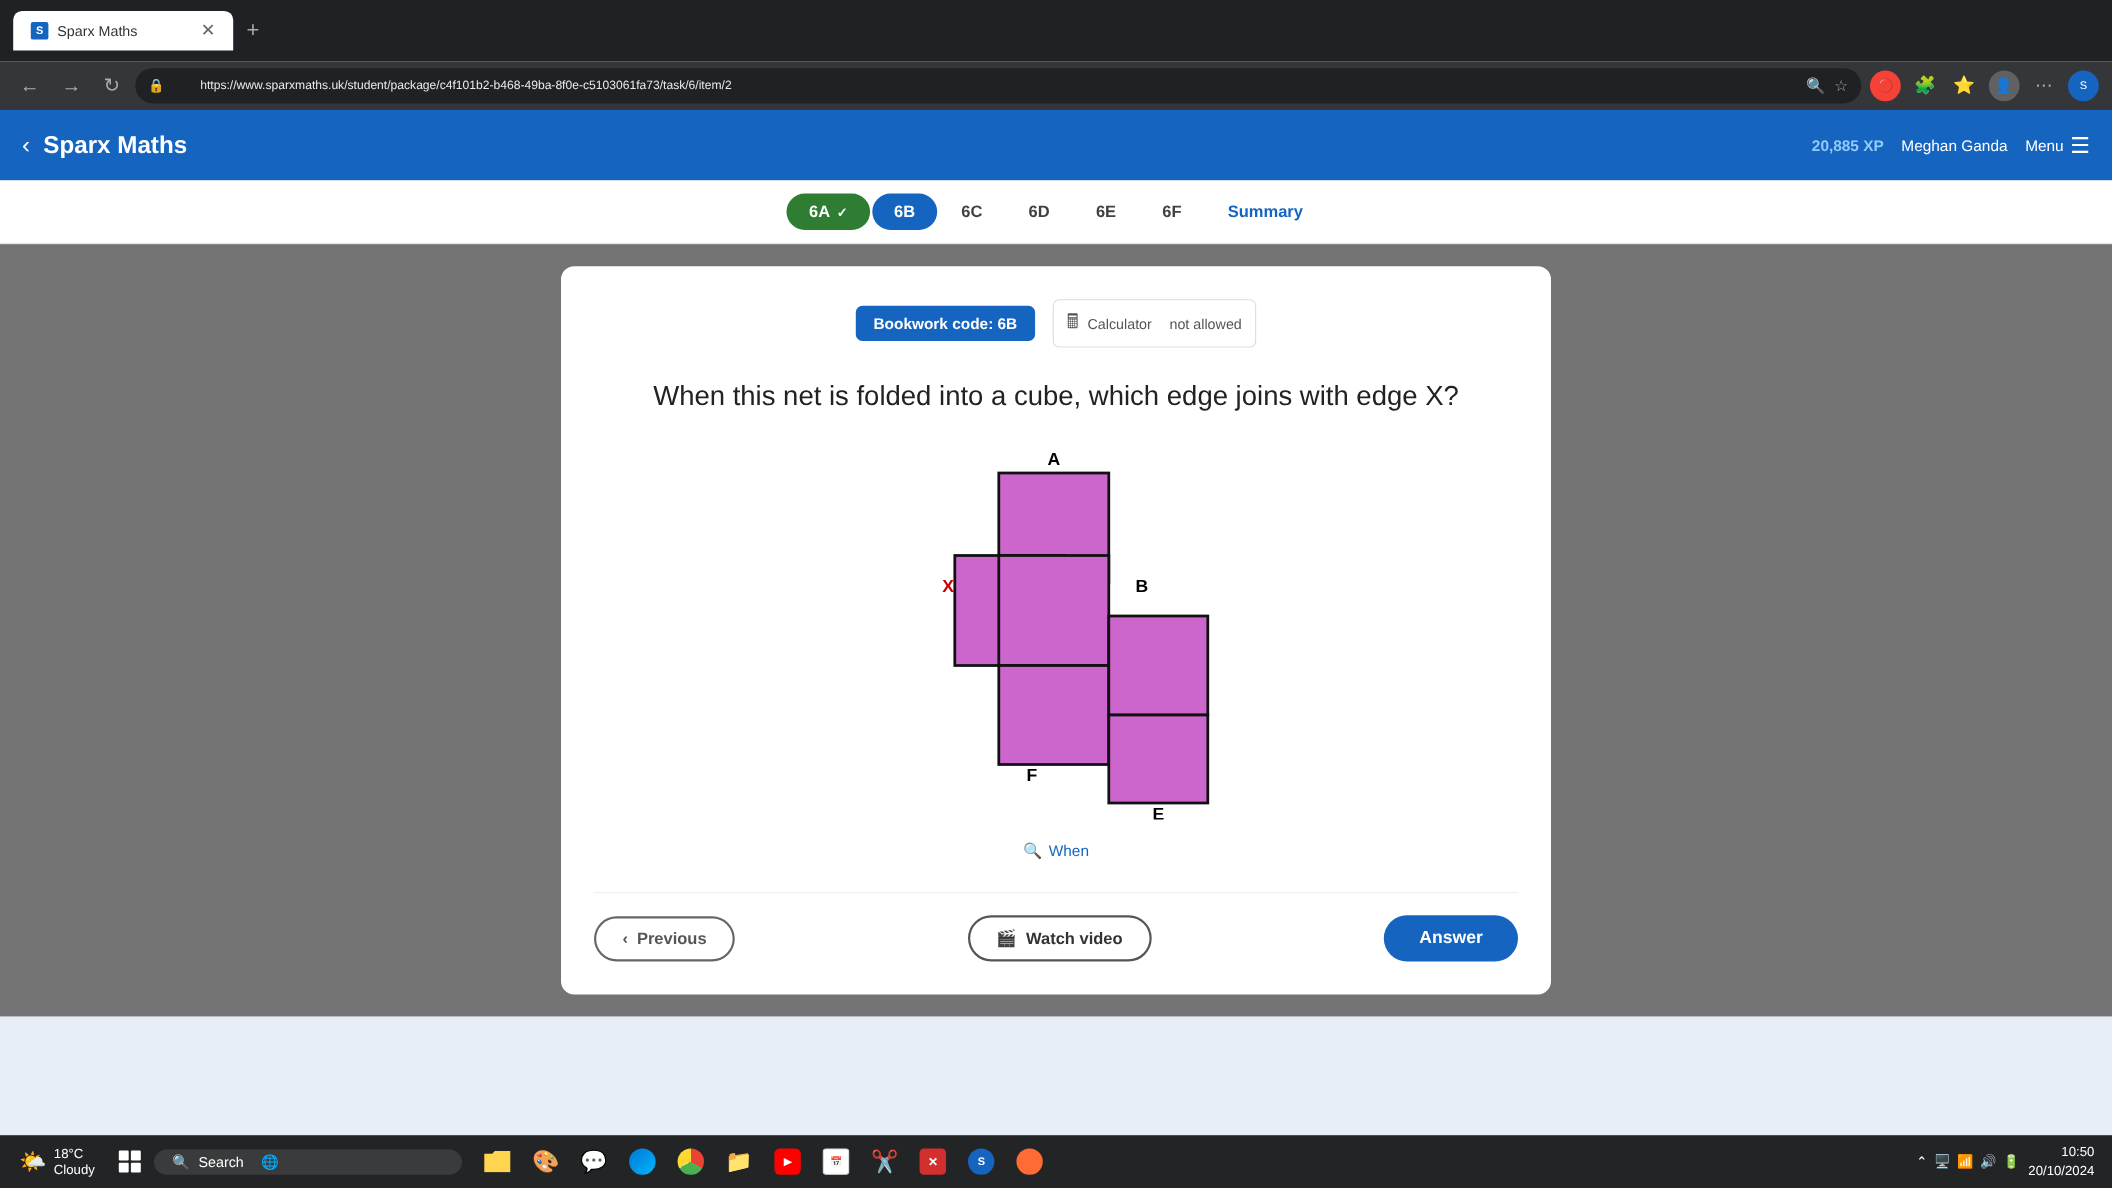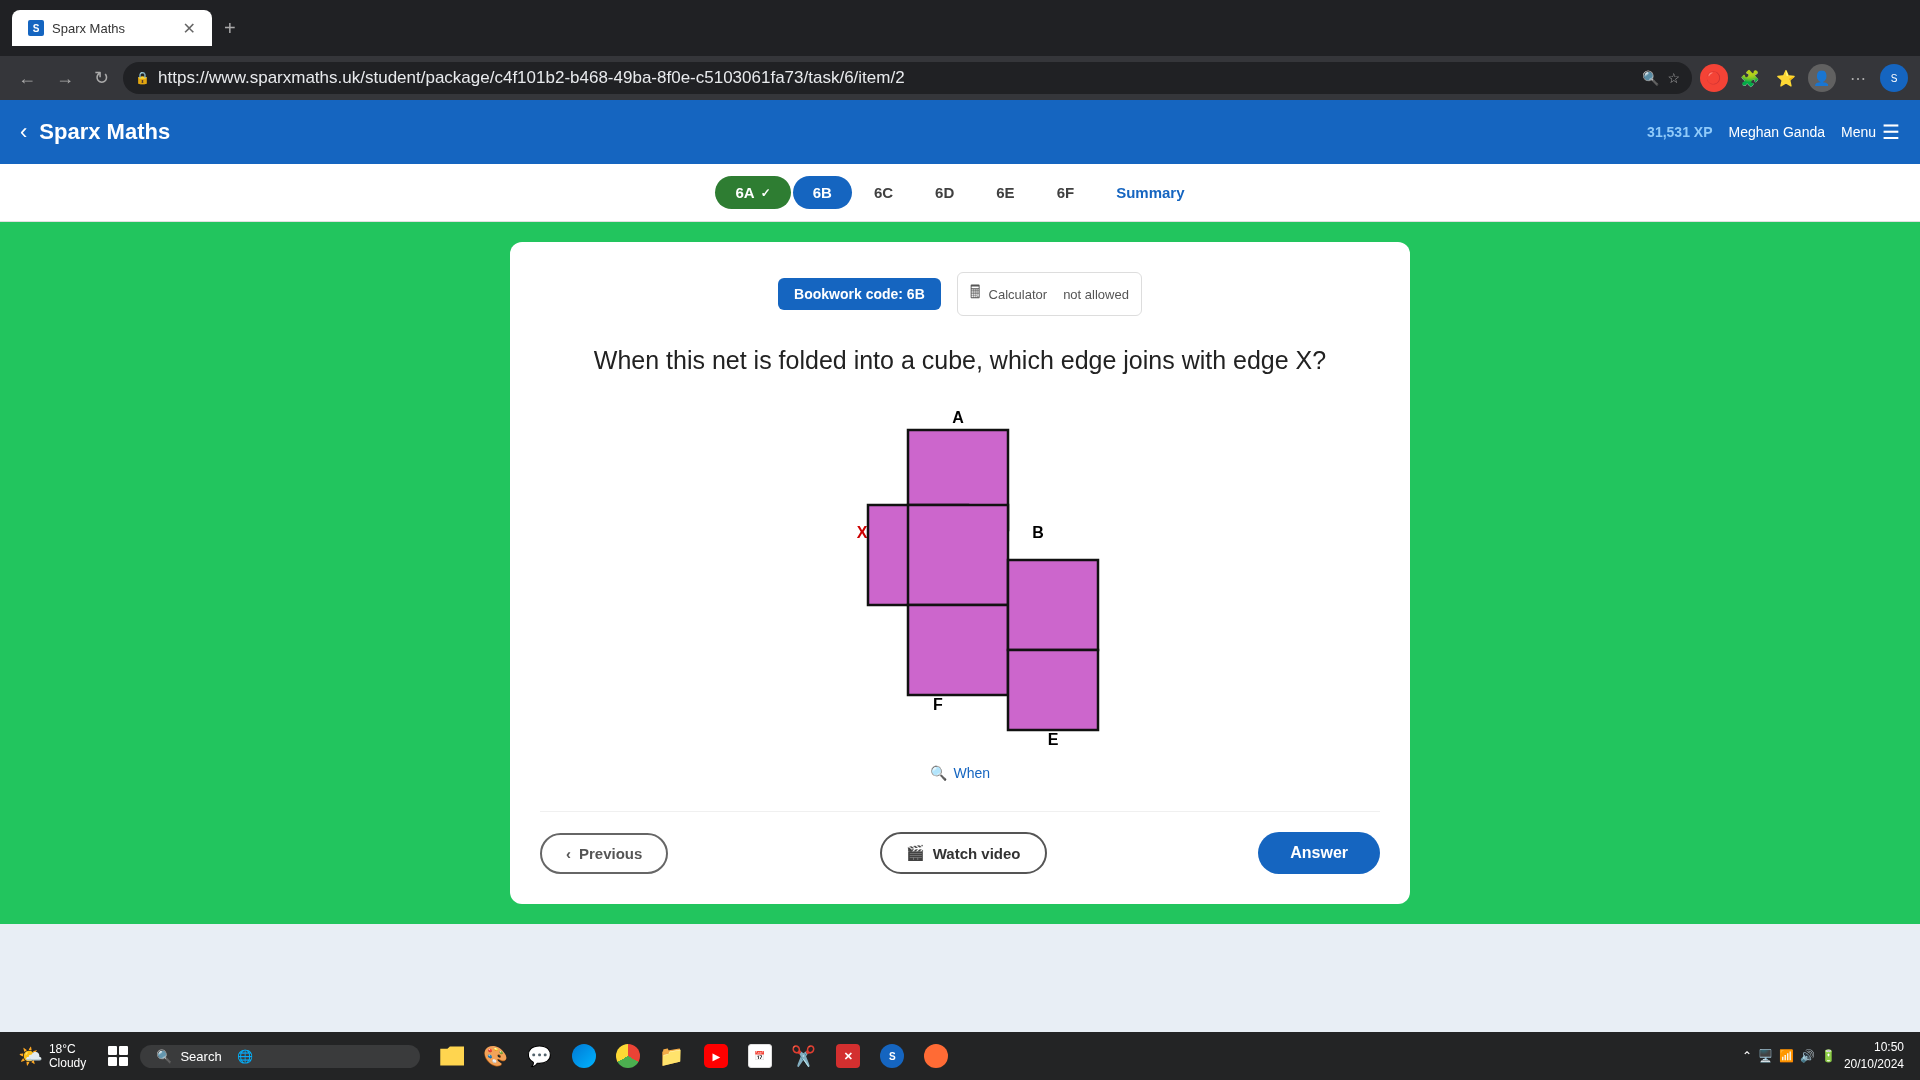--- a/index.html
+++ b/index.html
@@ -9,21 +9,21 @@
     .browser-chrome { background: #202124; height: 56px; display: flex; align-items: center; padding: 0 12px; gap: 8px; }
     .browser-tab { background: #fff; border-radius: 8px 8px 0 0; padding: 0 16px; height: 36px; display: flex; align-items: center; gap: 8px; font-size: 13px; color: #333; min-width: 200px; }
     .browser-tab .favicon { width: 16px; height: 16px; background: #1565c0; border-radius: 2px; display: flex; align-items: center; justify-content: center; color: white; font-size: 10px; font-weight: bold; }
     .tab-close { margin-left: auto; color: #666; cursor: pointer; font-size: 16px; }
     .new-tab { color: #aaa; font-size: 20px; cursor: pointer; padding: 4px; }
 
     .browser-toolbar { background: #35363a; height: 44px; display: flex; align-items: center; padding: 0 12px; gap: 8px; }
     .nav-btn { color: #aaa; font-size: 18px; cursor: pointer; padding: 4px 6px; background: none; border: none; }
     .address-bar { flex: 1; background: #202124; border-radius: 20px; height: 32px; display: flex; align-items: center; padding: 0 12px; gap: 8px; }
     .lock-icon { color: #aaa; font-size: 12px; }
-    .address-text { color: #e8eaed; font-size: 17px; flex: 1; }
+    .address-text { color: #e8eaed; font-size: 11px; flex: 1; margin-left: 24px; }
     .toolbar-icons { display: flex; align-items: center; gap: 8px; color: #aaa; }
     .toolbar-icon { width: 28px; height: 28px; display: flex; align-items: center; justify-content: center; cursor: pointer; border-radius: 4px; font-size: 16px; color: #aaa; }
 
     
     .app-header { background: #1565c0; height: 64px; display: flex; align-items: center; padding: 0 20px; }
     .back-btn { color: white; font-size: 22px; cursor: pointer; margin-right: 12px; }
     .app-logo { color: white; font-size: 22px; font-weight: 700; }
 
     .header-right { margin-left: auto; display: flex; align-items: center; gap: 16px; color: white; font-size: 14px; }
     .xp-badge { color: #90caf9; font-weight: 600; }
@@ -33,21 +33,21 @@
 
     
     .tab-nav { background: white; display: flex; justify-content: center; align-items: center; gap: 2px; padding: 12px 0; border-bottom: 1px solid #e0e0e0; }
     .tab-item { padding: 8px 20px; border-radius: 20px; font-size: 15px; font-weight: 600; cursor: pointer; color: #404040; }
     .tab-item.active-green { background: #2e7d32; color: white; display: flex; align-items: center; gap: 6px; }
     .tab-item.active-blue { background: #1565c0; color: white; }
     .tab-item.summary { color: #1565c0; font-weight: 600; }
     .checkmark { font-size: 12px; }
 
     
-    .main-content { background: #22c55e; padding: 20px; display: flex; justify-content: center; }
+    .main-content { background: #737373; padding: 20px; display: flex; justify-content: center; }
     .question-card { background: white; border-radius: 12px; width: 900px; min-height: 620px; padding: 30px; position: relative; }
 
     .card-header { display: flex; justify-content: center; align-items: center; gap: 16px; margin-bottom: 30px; }
     .bookwork-badge { background: #1565c0; color: white; padding: 8px 16px; border-radius: 6px; font-size: 14px; font-weight: 600; }
     .calculator-info { display: flex; align-items: center; gap: 8px; font-size: 13px; color: #555; border: 1px solid #ddd; border-radius: 6px; padding: 6px 12px; }
     .calc-icon { font-size: 18px; }
 
     .question-text { font-size: 25px; color: #222; margin-bottom: 30px; text-align: center; font-weight: 400; }
 
     
@@ -113,21 +113,21 @@
     <div class="toolbar-icon" style="background:#616161;border-radius:50%;width:28px;height:28px;display:flex;align-items:center;justify-content:center;color:white;font-size:14px;">👤</div>
     <div class="toolbar-icon">⋯</div>
     <div class="toolbar-icon" style="background:#1565c0;border-radius:50%;color:white;font-size:10px;">S</div>
   </div>
 </div>
 
 <div class="app-header">
   <span class="back-btn">‹</span>
   <span class="app-logo">Sparx Maths</span>
   <div class="header-right">
-    <span class="xp-badge">31,531 XP</span>
+    <span class="xp-badge">20,885 XP</span>
     <span class="user-name">Meghan Ganda</span>
     <div class="menu-btn">
       <span>Menu</span>
       <span class="hamburger">☰</span>
     </div>
   </div>
 </div>
 
 <div class="tab-nav">
   <div class="tab-item active-green">

